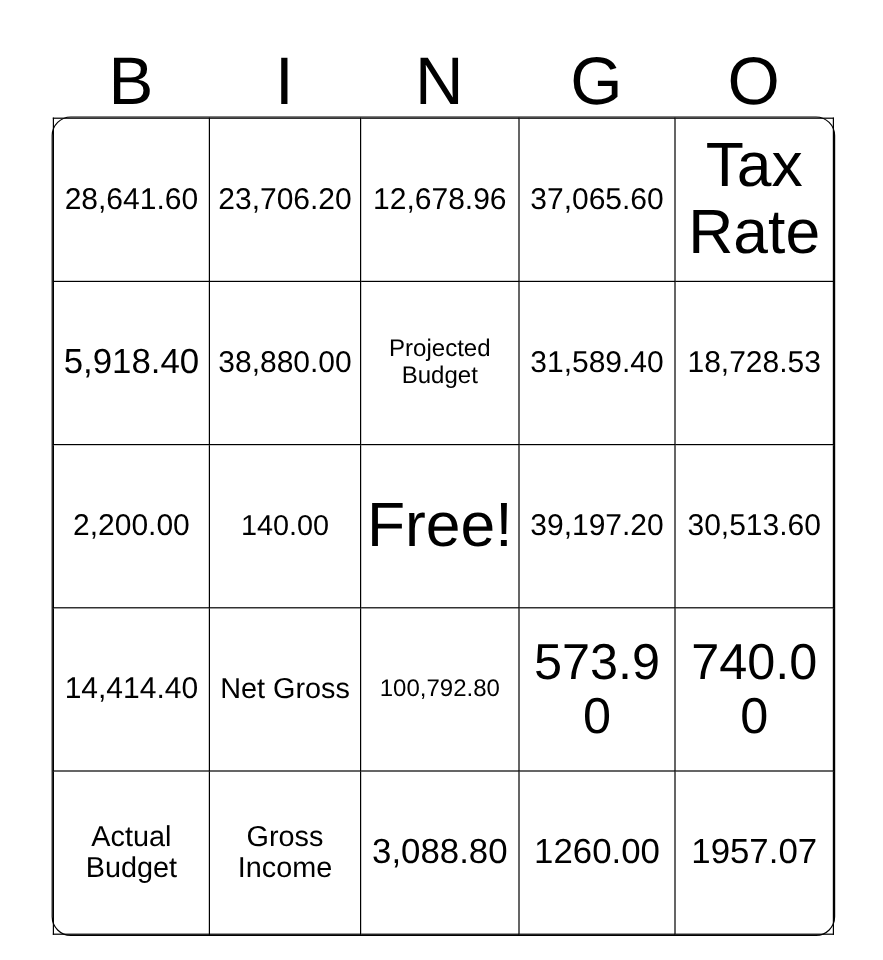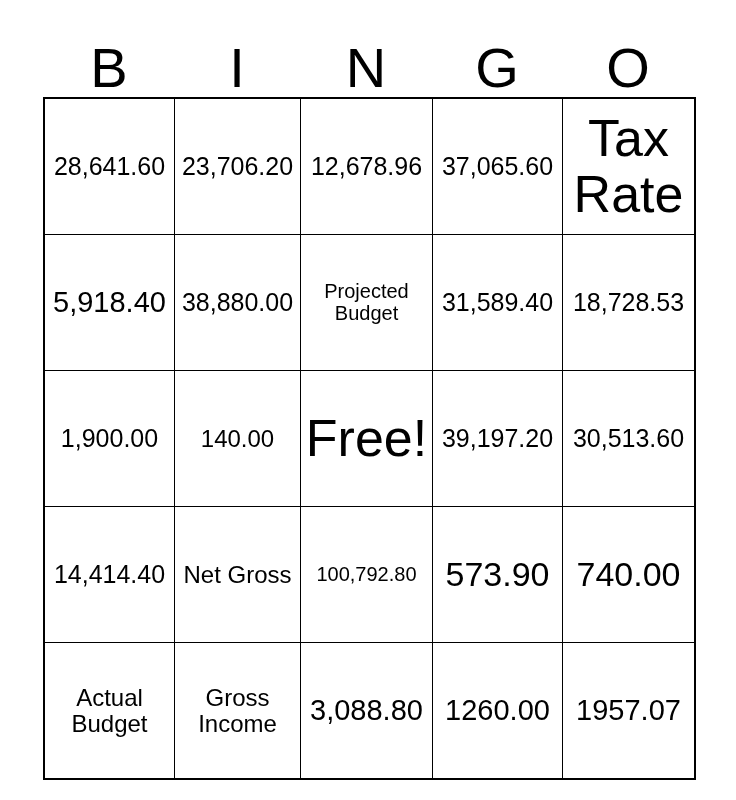--- a/index.html
+++ b/index.html
@@ -56,33 +56,34 @@
     height: 131px;
     text-align: center;
     vertical-align: middle;
     padding: 2px 3px;
     overflow: hidden;
     word-wrap: break-word;
   }
   
   #grid {
     outline: 1px solid #000000;
+    border-radius: 15px;
   }
 
   .cell-text {
     display: block;
     line-height: 1.06;
   }
 
   
   .fs-xs   { font-size: 20px; }
   .fs-sm   { font-size: 25px; }
   .fs-md   { font-size: 29px; }
   .fs-lg   { font-size: 24px; }
-  .fs-xl   { font-size: 34px; }
+  .fs-xl   { font-size: 42px; }
   .fs-xxl  { font-size: 52px; }
 </style>
 </head>
 <body>
 
 <div id="card">
 
   <div id="header-row">
     <div class="header-cell col-0">B</div>
     <div class="header-cell col-1">I</div>
@@ -129,21 +130,21 @@
           </td>
         <td>
             <span class="cell-text fs-sm">31,589.40</span>
           </td>
         <td>
             <span class="cell-text fs-sm">18,728.53</span>
           </td>
       </tr>
       <tr>
         <td>
-            <span class="cell-text fs-sm">1,900.00</span>
+            <span class="cell-text fs-sm">2,200.00</span>
           </td>
         <td>
             <span class="cell-text fs-lg">140.00</span>
           </td>
         <td>
             <span class="cell-text fs-xxl">Free!</span>
           </td>
         <td>
             <span class="cell-text fs-sm">39,197.20</span>
           </td>

